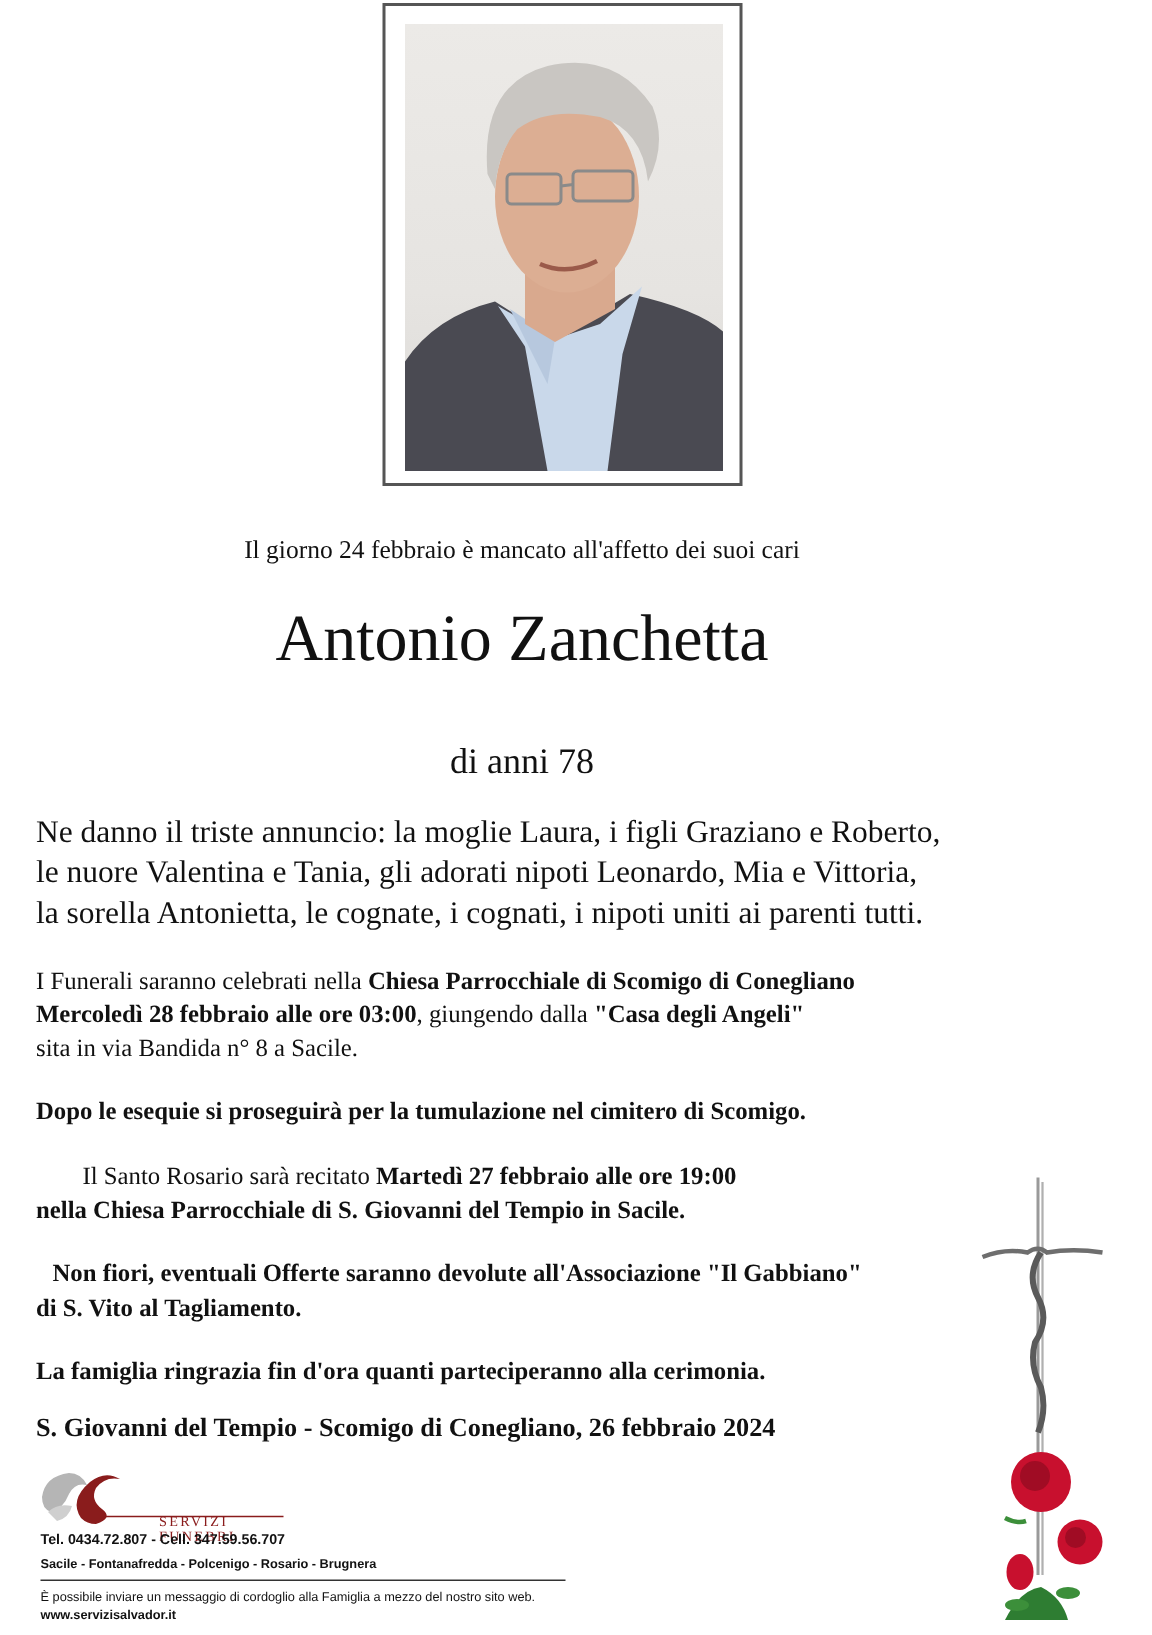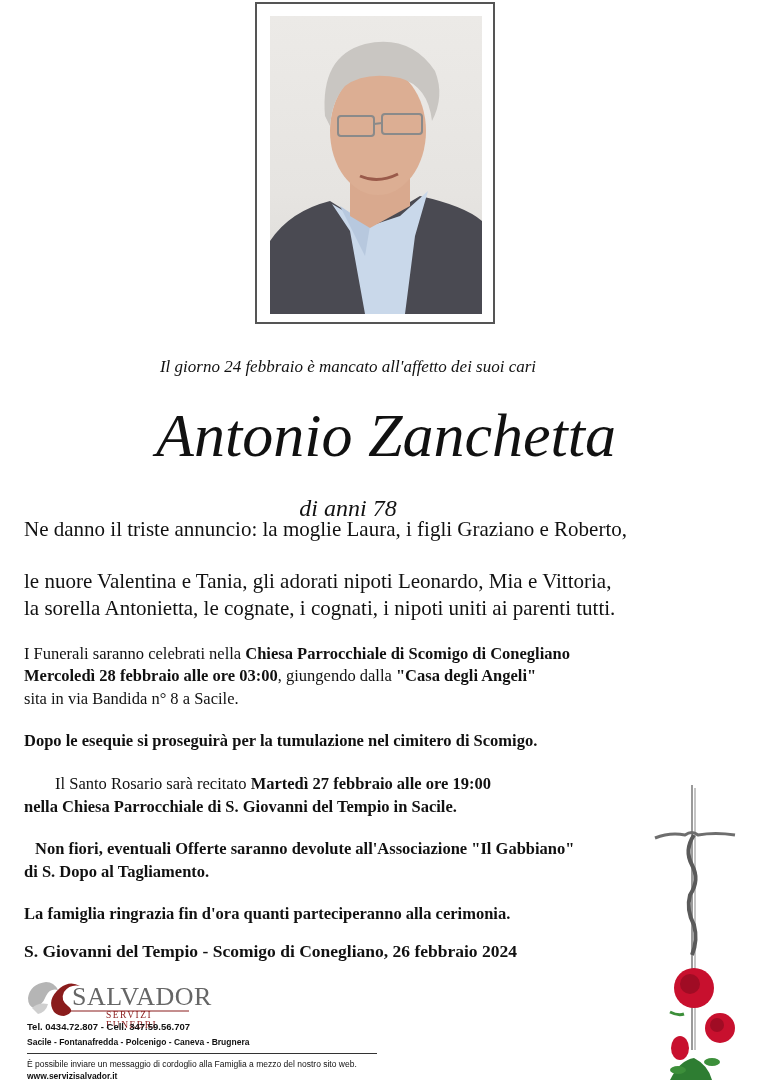--- a/index.html
+++ b/index.html
@@ -1,23 +1,23 @@
 <!DOCTYPE html>
 <html><head>
 <meta charset="utf-8">
 <style>
   html, body { margin:0; padding:0; background:#ffffff; }
   body { width:768px; height:1090px; position:relative; overflow:hidden; font-family:"Liberation Serif", serif; color:#111; }
   .frame { position:absolute; left:255px; top:2px; width:240px; height:322px; border:2px solid #555; box-sizing:border-box; background:#fff; }
   .photo { position:absolute; left:13px; top:12px; width:212px; height:298px; background:linear-gradient(180deg,#eceae7 0%,#e6e4e1 60%,#dcdad7 100%); overflow:hidden; }
   .photo svg { width:100%; height:100%; display:block; }
   .t { position:absolute; white-space:nowrap; }
-  .center { left:0; width:696px; text-align:center;font-style:italic; }
+  .center { left:0; width:696px; text-align:center; }
   .intro { top:357px; font-size:17px; }
-  .name { top:400px; font-size:62px; letter-spacing:0px;padding-left:38px; }
+  .name { top:400px; font-size:44px; letter-spacing:0px; }
   .age { top:495px; font-size:24px; }
   .p { left:24px; font-size:21px; line-height:27px; }
   .s { left:24px; font-size:16.5px; line-height:22px; }
   b { font-weight:bold; }
   .logo { position:absolute; left:24px; top:978px; width:170px; height:42px; }
   .info { position:absolute; left:27px; font-family:"Liberation Sans", sans-serif; color:#111; white-space:nowrap; }
   .rule { position:absolute; left:27px; top:1053px; width:350px; height:1px; background:#333; }
   .cross { position:absolute; left:650px; top:780px; width:100px; height:310px; }
 </style>
 </head>
@@ -44,59 +44,58 @@
 
       <path d="M90 160 Q108 168 128 158" stroke="#9a5a4a" stroke-width="3" fill="none"></path>
     </svg>
   </div>
 </div>
 
 <div class="t center intro">Il giorno 24 febbraio è mancato all'affetto dei suoi cari</div>
 <div class="t center name">Antonio Zanchetta</div>
 <div class="t center age">di anni 78</div>
 
-<div class="t p" style="top:516px;">Ne danno il triste annuncio: la moglie Laura, i figli Graziano e Roberto,</div>
+<div class="t p" style="top:541px;">Ne danno il triste annuncio: la moglie Laura, i figli Graziano e Roberto,</div>
 <div class="t p" style="top:568px;">le nuore Valentina e Tania, gli adorati nipoti Leonardo, Mia e Vittoria,</div>
 <div class="t p" style="top:595px;">la sorella Antonietta, le cognate, i cognati, i nipoti uniti ai parenti tutti.</div>
 
 <div class="t s" style="top:643px;">
   <span>I Funerali saranno celebrati nella </span><b>Chiesa Parrocchiale di Scomigo di Conegliano</b>
 </div>
 <div class="t s" style="top:665px;">
   <b>Mercoledì 28 febbraio alle ore 03:00</b><span>, giungendo dalla </span><b>"Casa degli Angeli"</b>
 </div>
 <div class="t s" style="top:688px;">sita in via Bandida n° 8 a Sacile.</div>
 
 <div class="t s" style="top:730px;"><b>Dopo le esequie si proseguirà per la tumulazione nel cimitero di Scomigo.</b></div>
 
 <div class="t s" style="top:773px;margin-left:31px;">
   <span>Il Santo Rosario sarà recitato </span><b>Martedì 27 febbraio alle ore 19:00</b>
 </div>
 <div class="t s" style="top:796px;"><b>nella Chiesa Parrocchiale di S. Giovanni del Tempio in Sacile.</b></div>
 
 <div class="t s" style="top:838px;margin-left:11px;"><b>Non fiori, eventuali Offerte saranno devolute all'Associazione "Il Gabbiano"</b></div>
-<div class="t s" style="top:861px;"><b>di S. Dopo al Tagliamento.</b></div>
+<div class="t s" style="top:861px;"><b>di S. Vito al Tagliamento.</b></div>
 
 <div class="t s" style="top:903px;"><b>La famiglia ringrazia fin d'ora quanti parteciperanno alla cerimonia.</b></div>
 
 <div class="t s" style="top:940px; font-size:17.5px;"><b>S. Giovanni del Tempio - Scomigo di Conegliano, 26 febbraio 2024</b></div>
 
 <div class="logo">
   <svg width="170" height="42" viewBox="0 0 170 42" style="position:absolute;left:0;top:0;">
     <path d="M4 20 Q6 6 22 4 Q30 4 34 12 Q26 10 22 18 Q18 28 10 30 Q4 28 4 20 Z" fill="#b5b5b5"></path>
     <path d="M8 30 Q14 24 24 26 Q22 34 14 36 Z" fill="#cfcfcf"></path>
     <path d="M30 34 Q22 22 36 10 Q46 2 56 8 Q46 6 40 14 Q36 22 44 28 Q52 34 40 38 Q34 38 30 34 Z" fill="#8a1c1c"></path>
     <line x1="40" y1="33" x2="165" y2="33" stroke="#8a1c1c" stroke-width="1"></line>
   </svg>
-  <div style="position:absolute;left:48px;top:4px;font-family:'Liberation Serif',serif;font-size:26px;color:#666;letter-spacing:0.5px;">SALVADOR</div>
   <div style="position:absolute;left:82px;top:32px;font-family:'Liberation Serif',serif;font-size:9.5px;color:#8a1c1c;letter-spacing:1.5px;">SERVIZI FUNEBRI</div>
 </div>
 
 <div class="info" style="top:1021px; font-size:9.5px; font-weight:bold;">Tel. 0434.72.807 - Cell. 347.59.56.707</div>
-<div class="info" style="top:1037px; font-size:8.5px; font-weight:bold;">Sacile - Fontanafredda - Polcenigo - Caneva - Brugnera</div>
+<div class="info" style="top:1037px; font-size:8.5px; font-weight:bold;">Sacile - Fontanafredda - Polcenigo - Rosario - Brugnera</div>
 <div class="rule"></div>
 <div class="info" style="top:1059px; font-size:8.5px;">È possibile inviare un messaggio di cordoglio alla Famiglia a mezzo del nostro sito web.</div>
 <div class="info" style="top:1071px; font-size:8.5px; font-weight:bold;">www.servizisalvador.it</div>
 
 <svg class="cross" viewBox="0 0 100 310">
   <line x1="42" y1="5" x2="42" y2="270" stroke="#9a9a9a" stroke-width="2"></line>
   <line x1="45" y1="8" x2="45" y2="270" stroke="#b0b0b0" stroke-width="1.5"></line>
   <path d="M5 58 Q20 52 35 55 Q42 50 48 55 Q65 52 85 55" stroke="#6e6e6e" stroke-width="3" fill="none"></path>
   <path d="M44 55 Q34 70 42 85 Q50 100 40 115 Q36 130 44 145 Q48 160 42 175" stroke="#5a5a5a" stroke-width="4" fill="none"></path>
 

